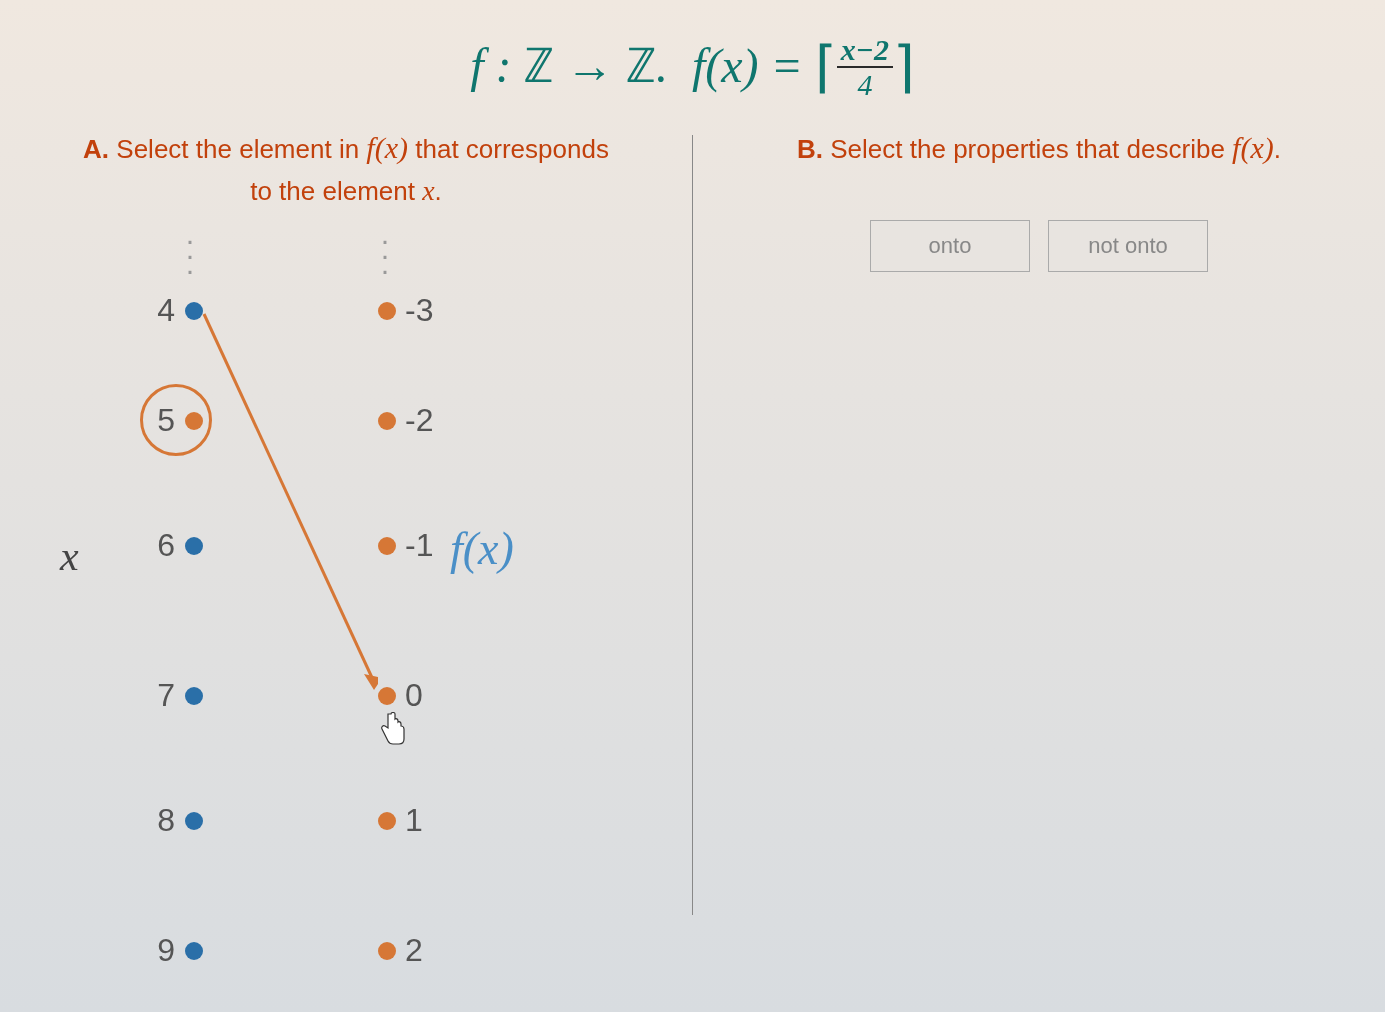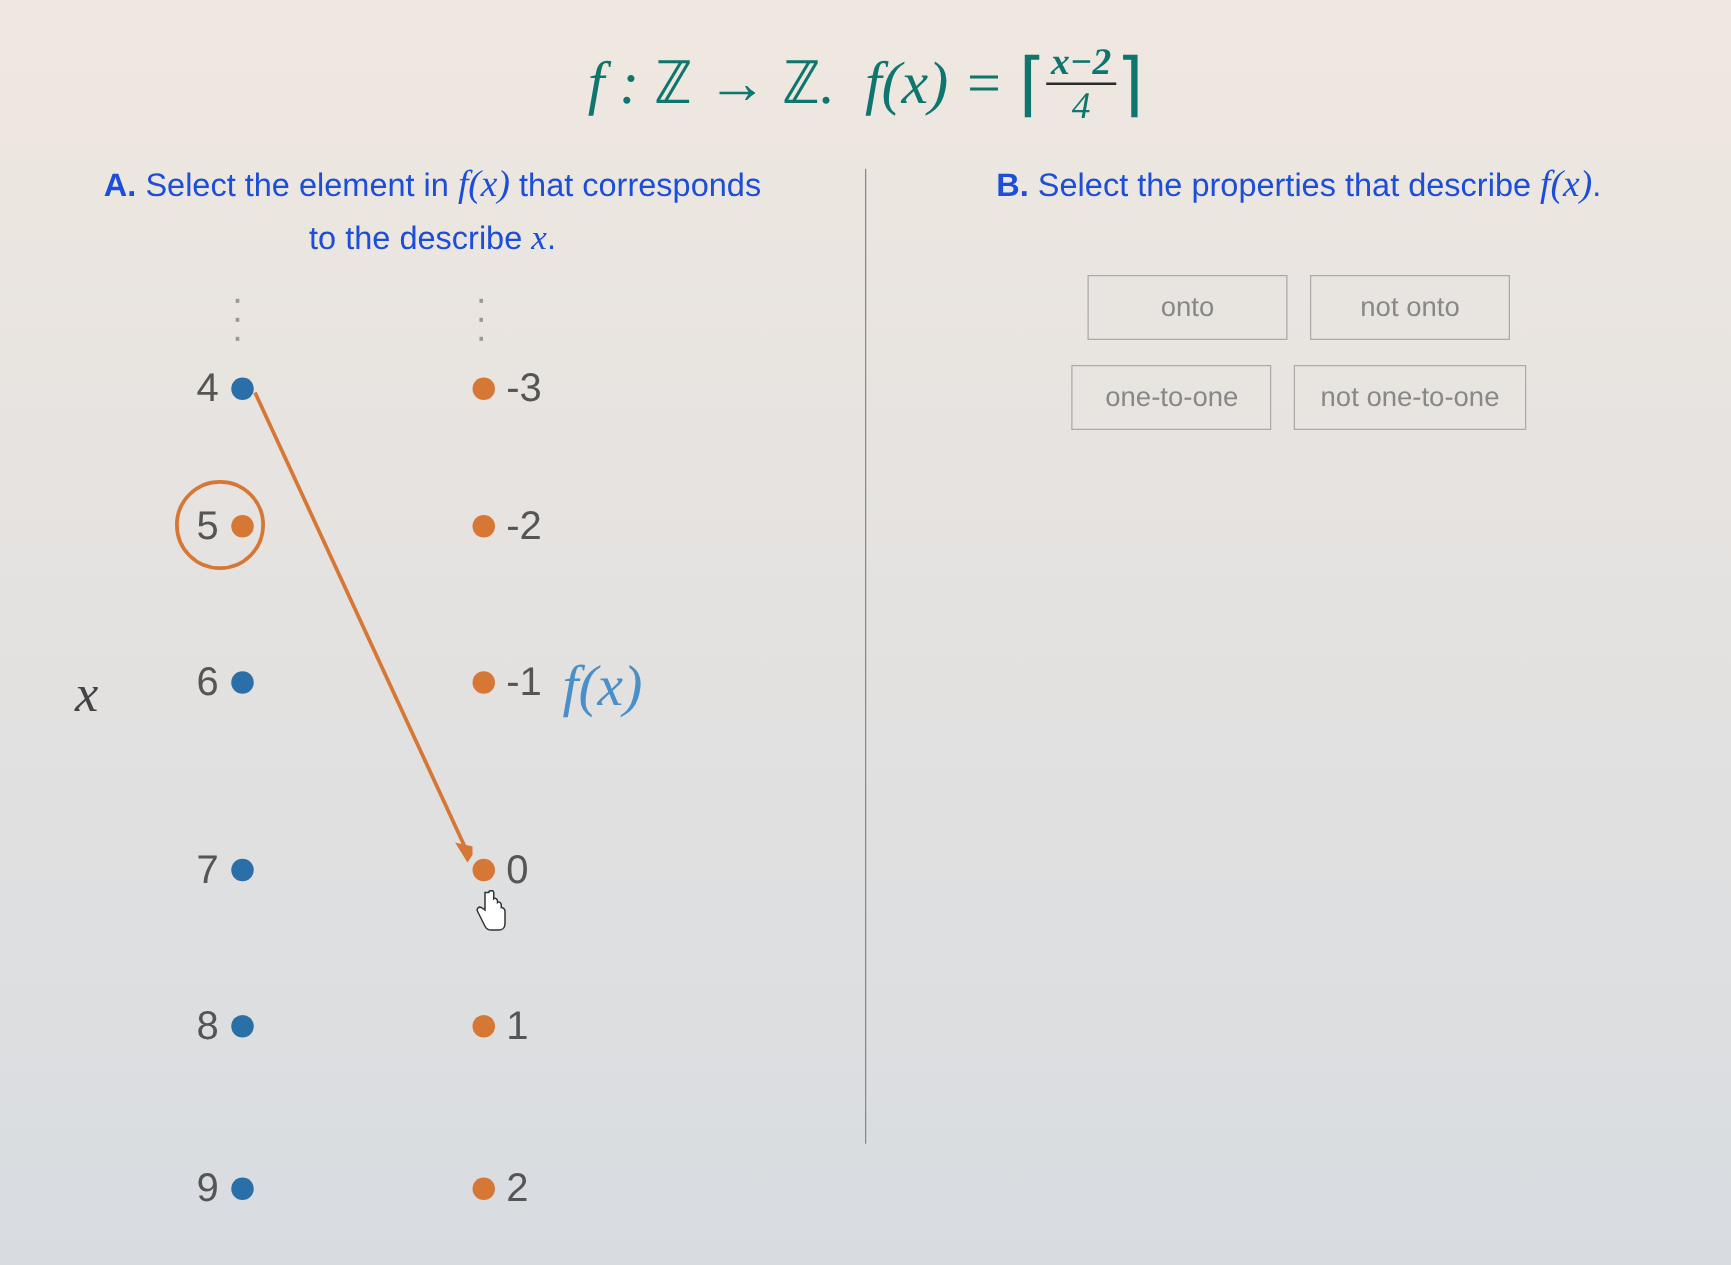--- a/index.html
+++ b/index.html
@@ -43,21 +43,21 @@
       position: relative;
     }
     .divider {
       width: 1px;
       background: #888;
       margin-top: 10px;
       height: 780px;
     }
     .prompt {
       font-size: 26px;
-      color: #1d4ed8;
+      color: #c2410c;
       text-align: center;
       line-height: 1.5;
       margin-bottom: 20px;
     }
     .prompt .bold { font-weight: bold; }
     .prompt .fx { font-family: 'Times New Roman', serif; font-style: italic; font-size: 30px; }
     .prompt .var { font-family: 'Times New Roman', serif; font-style: italic; font-size: 28px; }
     
     .diagram {
       position: relative;
@@ -132,21 +132,21 @@
       left: 348px;
       top: 480px;
       font-size: 28px;
       pointer-events: none;
     }
     
     .props {
       display: flex;
       flex-direction: column;
       align-items: center;
-      gap: 20px;
+      gap: 40px;
       margin-top: 50px;
     }
     .prop-row { display: flex; gap: 18px; }
     .prop-btn {
       background: #e8e4e0;
       border: 1px solid #aaa;
       padding: 12px 20px;
       font-size: 22px;
       color: #888;
       cursor: pointer;
@@ -162,21 +162,21 @@
   <span class="ceil">⌈</span><span class="frac"><div class="num">x−2</div><div class="den">4</div></span><span class="ceil">⌉</span>
 </div>
 
 <div class="columns">
   <div class="col-a">
     <div class="prompt">
       <span class="bold">A.</span>
       <span>Select the element in</span>
       <span class="fx">f(x)</span>
       <span>that corresponds</span><br>
-      <span>to the describe</span>
+      <span>to the element</span>
       <span class="var">x</span><span>.</span>
     </div>
 
     <div class="diagram">
       <div class="dots-col dots-left vdots">·<br>·<br>·</div>
       <div class="dots-col dots-right vdots">·<br>·<br>·</div>
 
       <svg class="arrow-line" viewBox="0 0 176 385">
         <line x1="2" y1="2" x2="172" y2="370" stroke="#d67736" stroke-width="3"></line>
         <polygon points="172,378 162,362 180,366" fill="#d67736"></polygon>
@@ -238,19 +238,15 @@
       <span class="bold">B.</span>
       <span>Select the properties that describe</span>
       <span class="fx">f(x)</span><span>.</span>
     </div>
 
     <div class="props">
       <div class="prop-row">
         <button class="prop-btn">onto</button>
         <button class="prop-btn">not onto</button>
       </div>
-      <div class="prop-row">
-        <button class="prop-btn">one-to-one</button>
-        <button class="prop-btn">not one-to-one</button>
-      </div>
     </div>
   </div>
 </div>
 
 </body></html>

